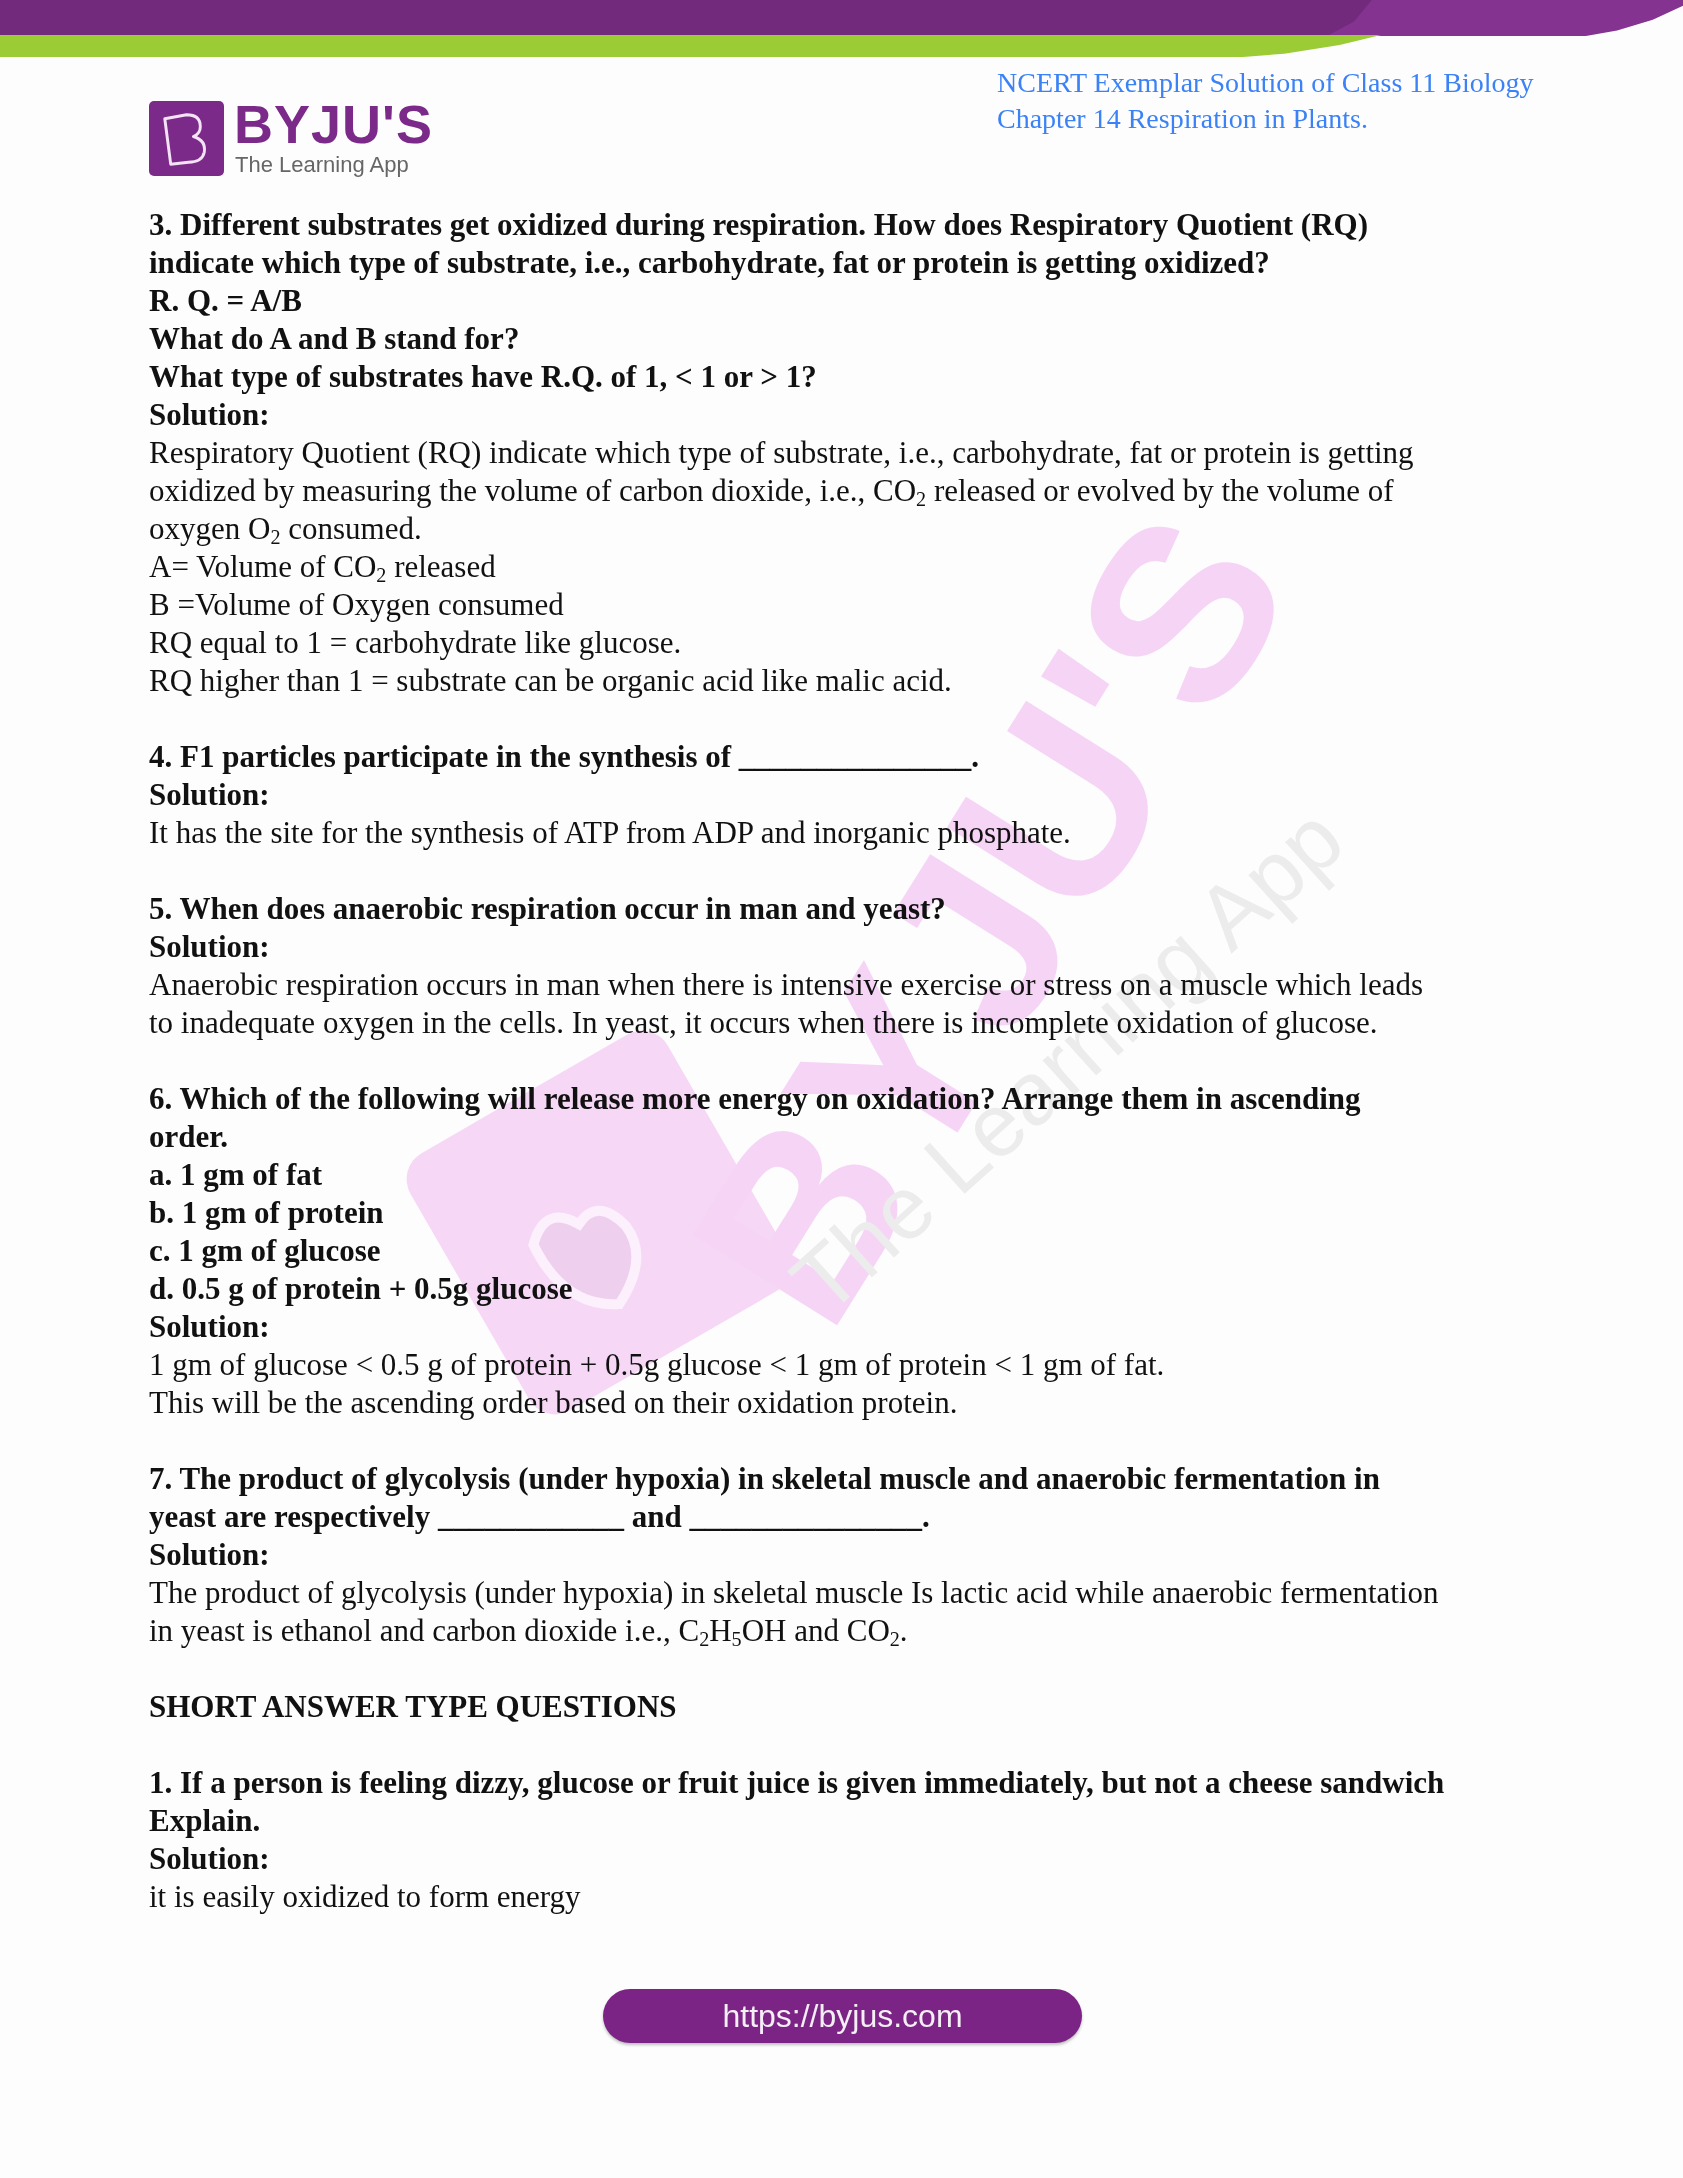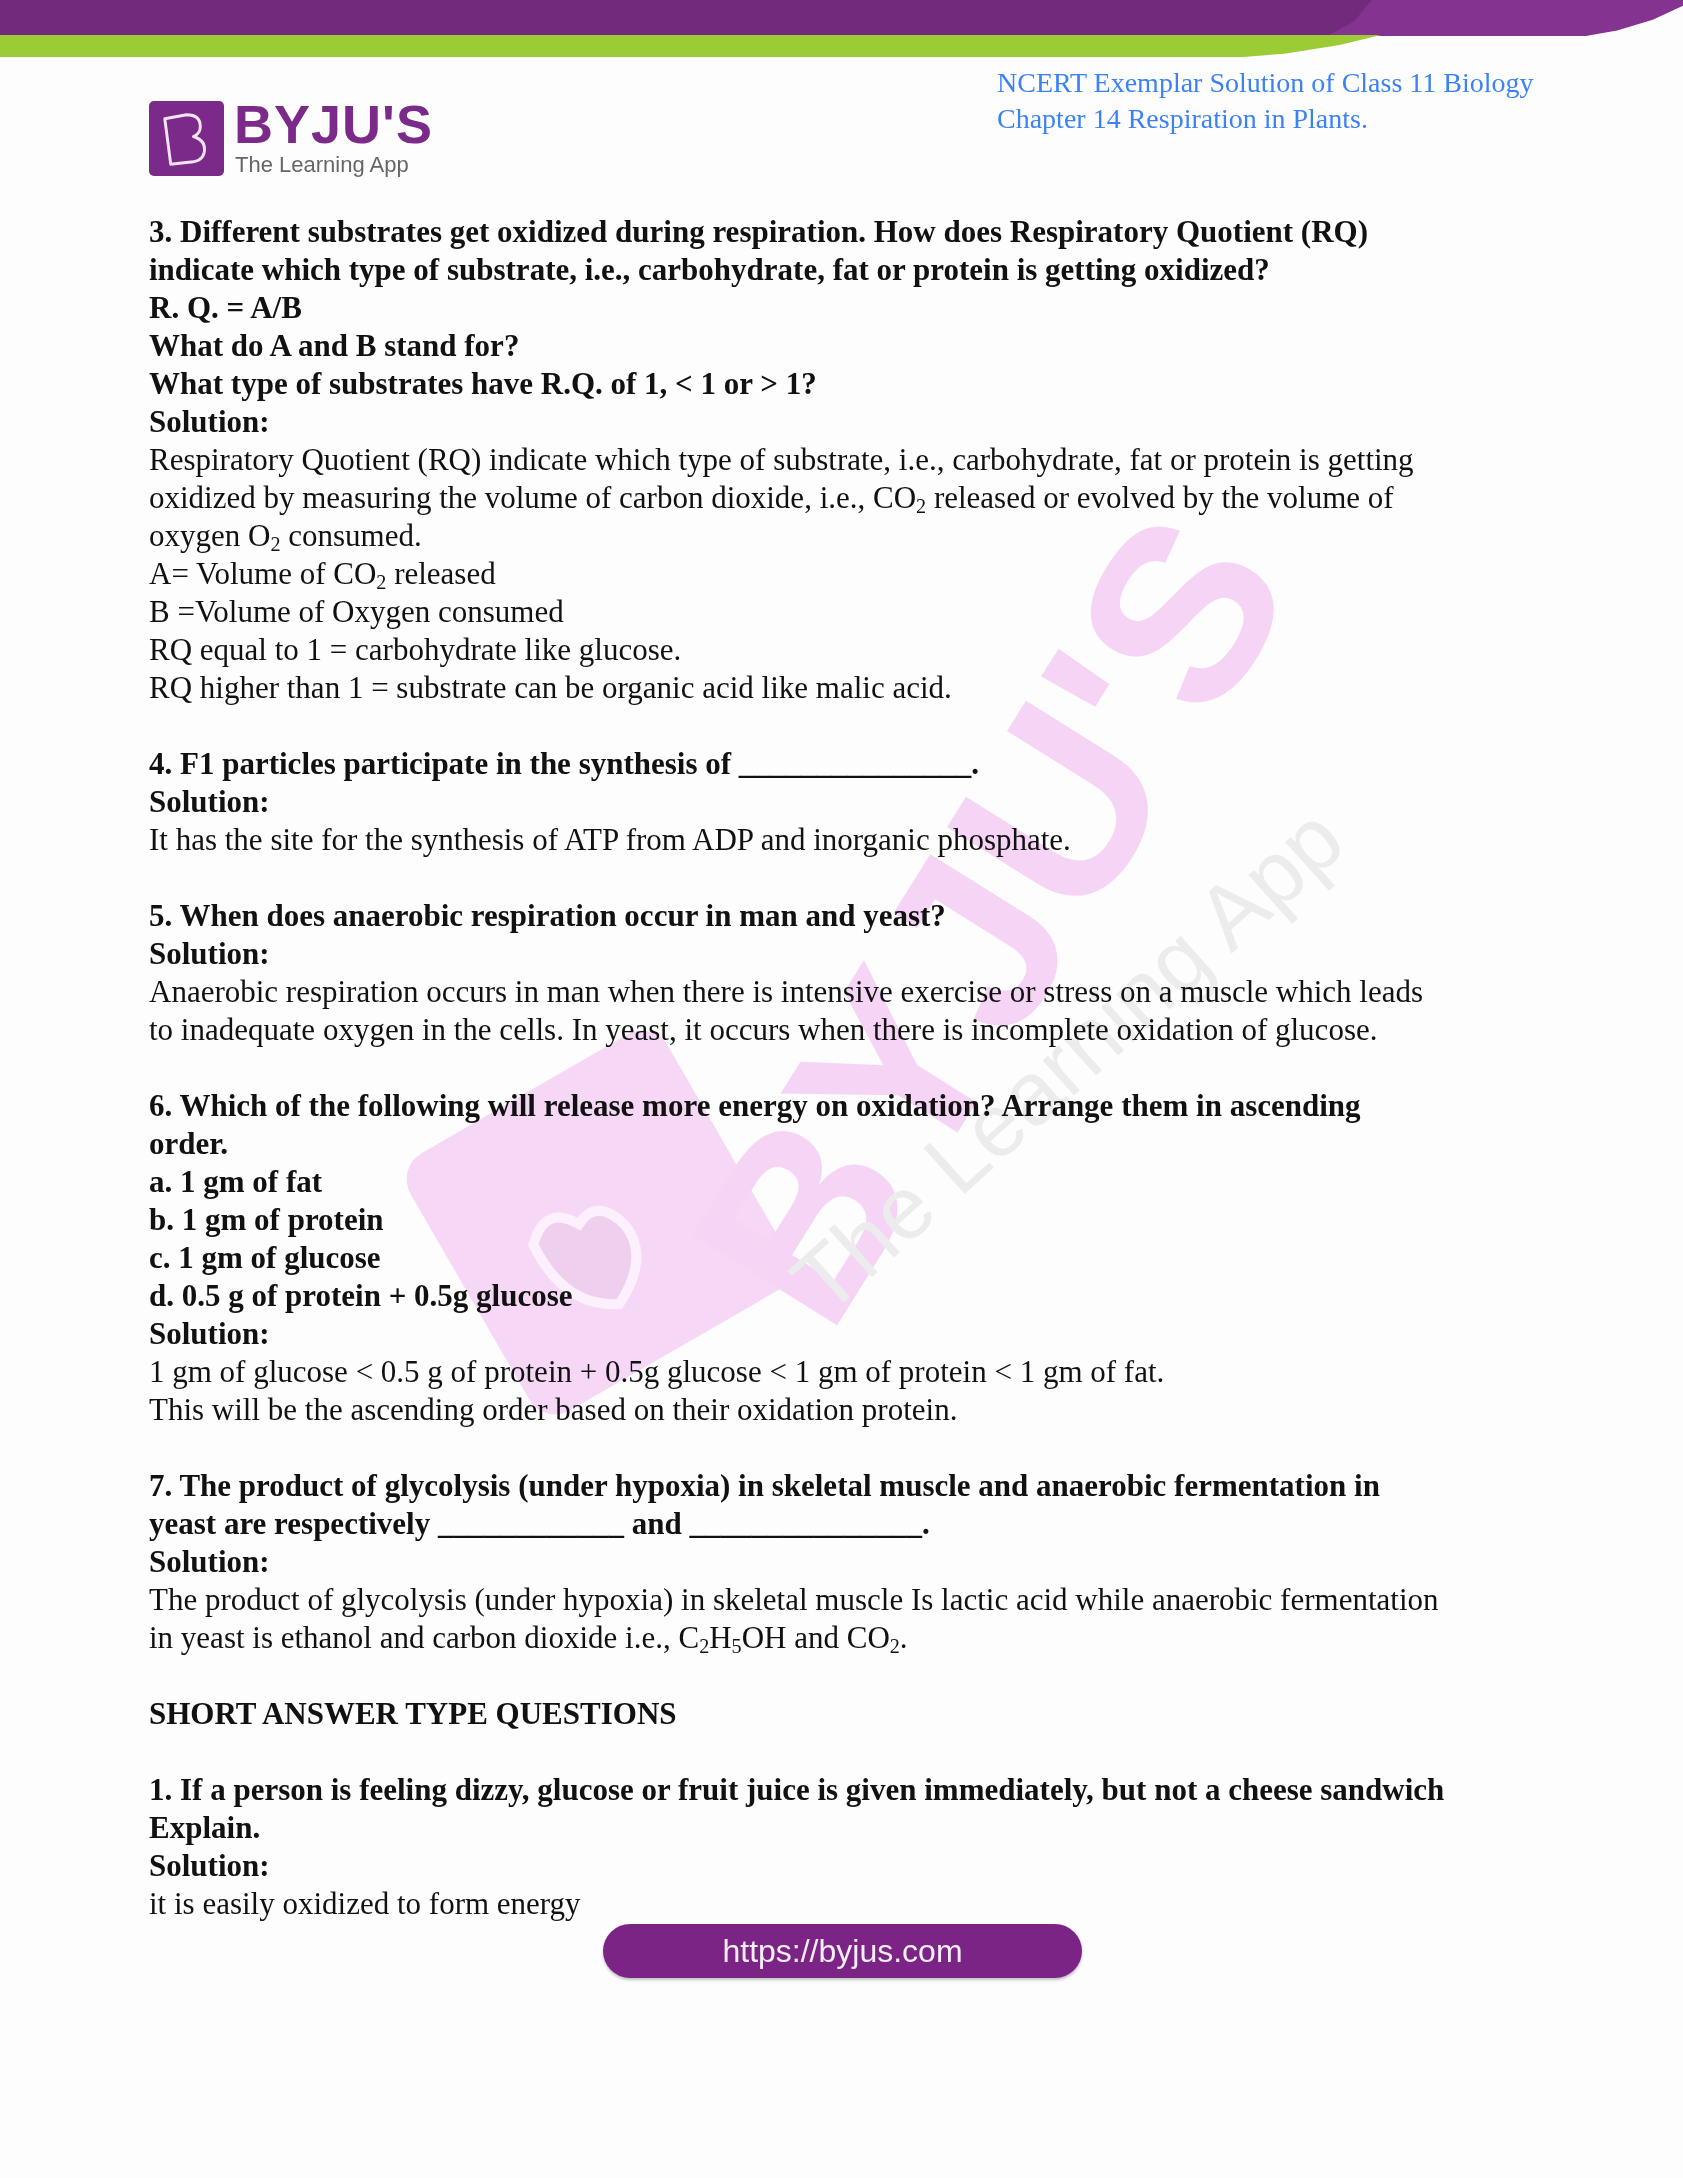--- a/index.html
+++ b/index.html
@@ -64,29 +64,29 @@
       font-size: 248px; color: #f6d4f6; transform: rotate(-58deg);
       transform-origin: 0 0; white-space: nowrap; top: 1218px; left: 634px;
     }
     .wm-tag {
       position: absolute; left: 772px; top: 1257px;
       font-family: "Liberation Sans", "DejaVu Sans", sans-serif;
       font-size: 89px; color: #ececec; transform: rotate(-42deg);
       transform-origin: 0 0; white-space: nowrap;
     }
     .content {
-      position: absolute; left: 149px; top: 213px; width: 1386px;
+      position: absolute; left: 149px; top: 206px; width: 1386px;
       font-size: 31px; line-height: 38px;
     }
     .line { white-space: nowrap; height: 38px; }
     .b { font-weight: bold; }
     .gap { height: 38px; }
     sub { font-size: 65%; vertical-align: -5px; line-height: 0; }
     .footer-pill {
-      position: absolute; left: 603px; top: 1924px; width: 479px; height: 54px;
+      position: absolute; left: 603px; top: 1989px; width: 479px; height: 54px;
       background: #7b2485; border-radius: 28px;
       box-shadow: 0 2px 3px rgba(0,0,0,0.25);
       display: flex; align-items: center; justify-content: center;
       font-family: "Liberation Sans", "DejaVu Sans", sans-serif;
       font-size: 32px; color: #f4eef5;
     }
   </style>
 </head>
 <body>
 

